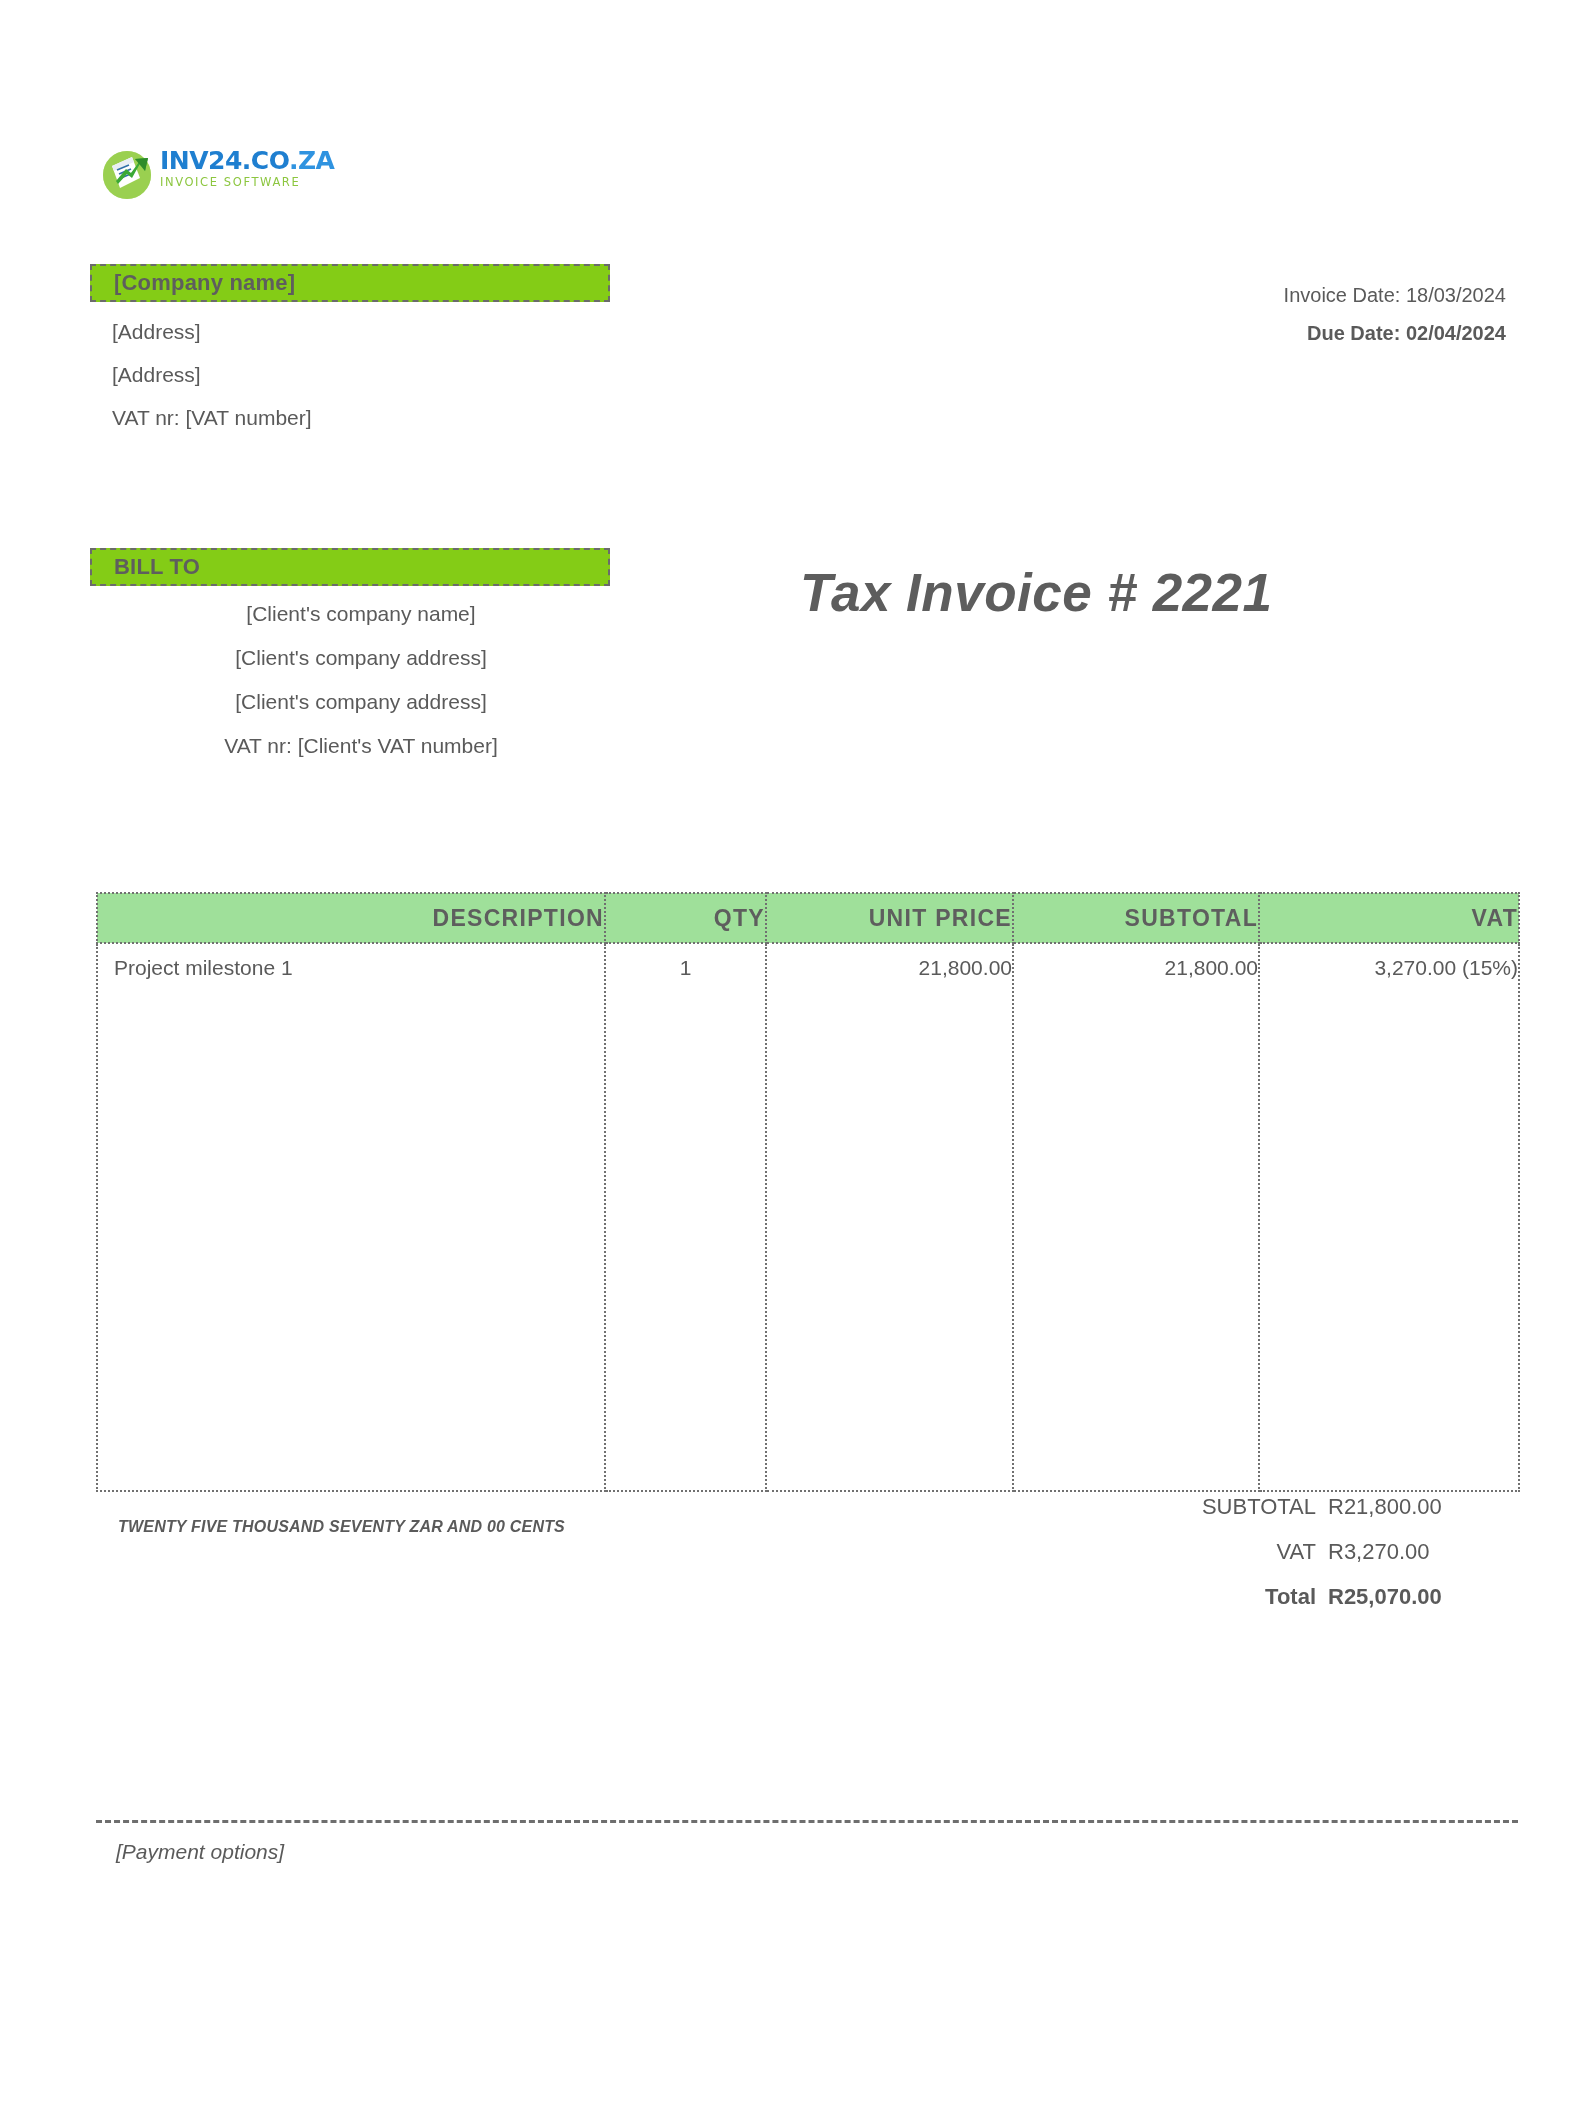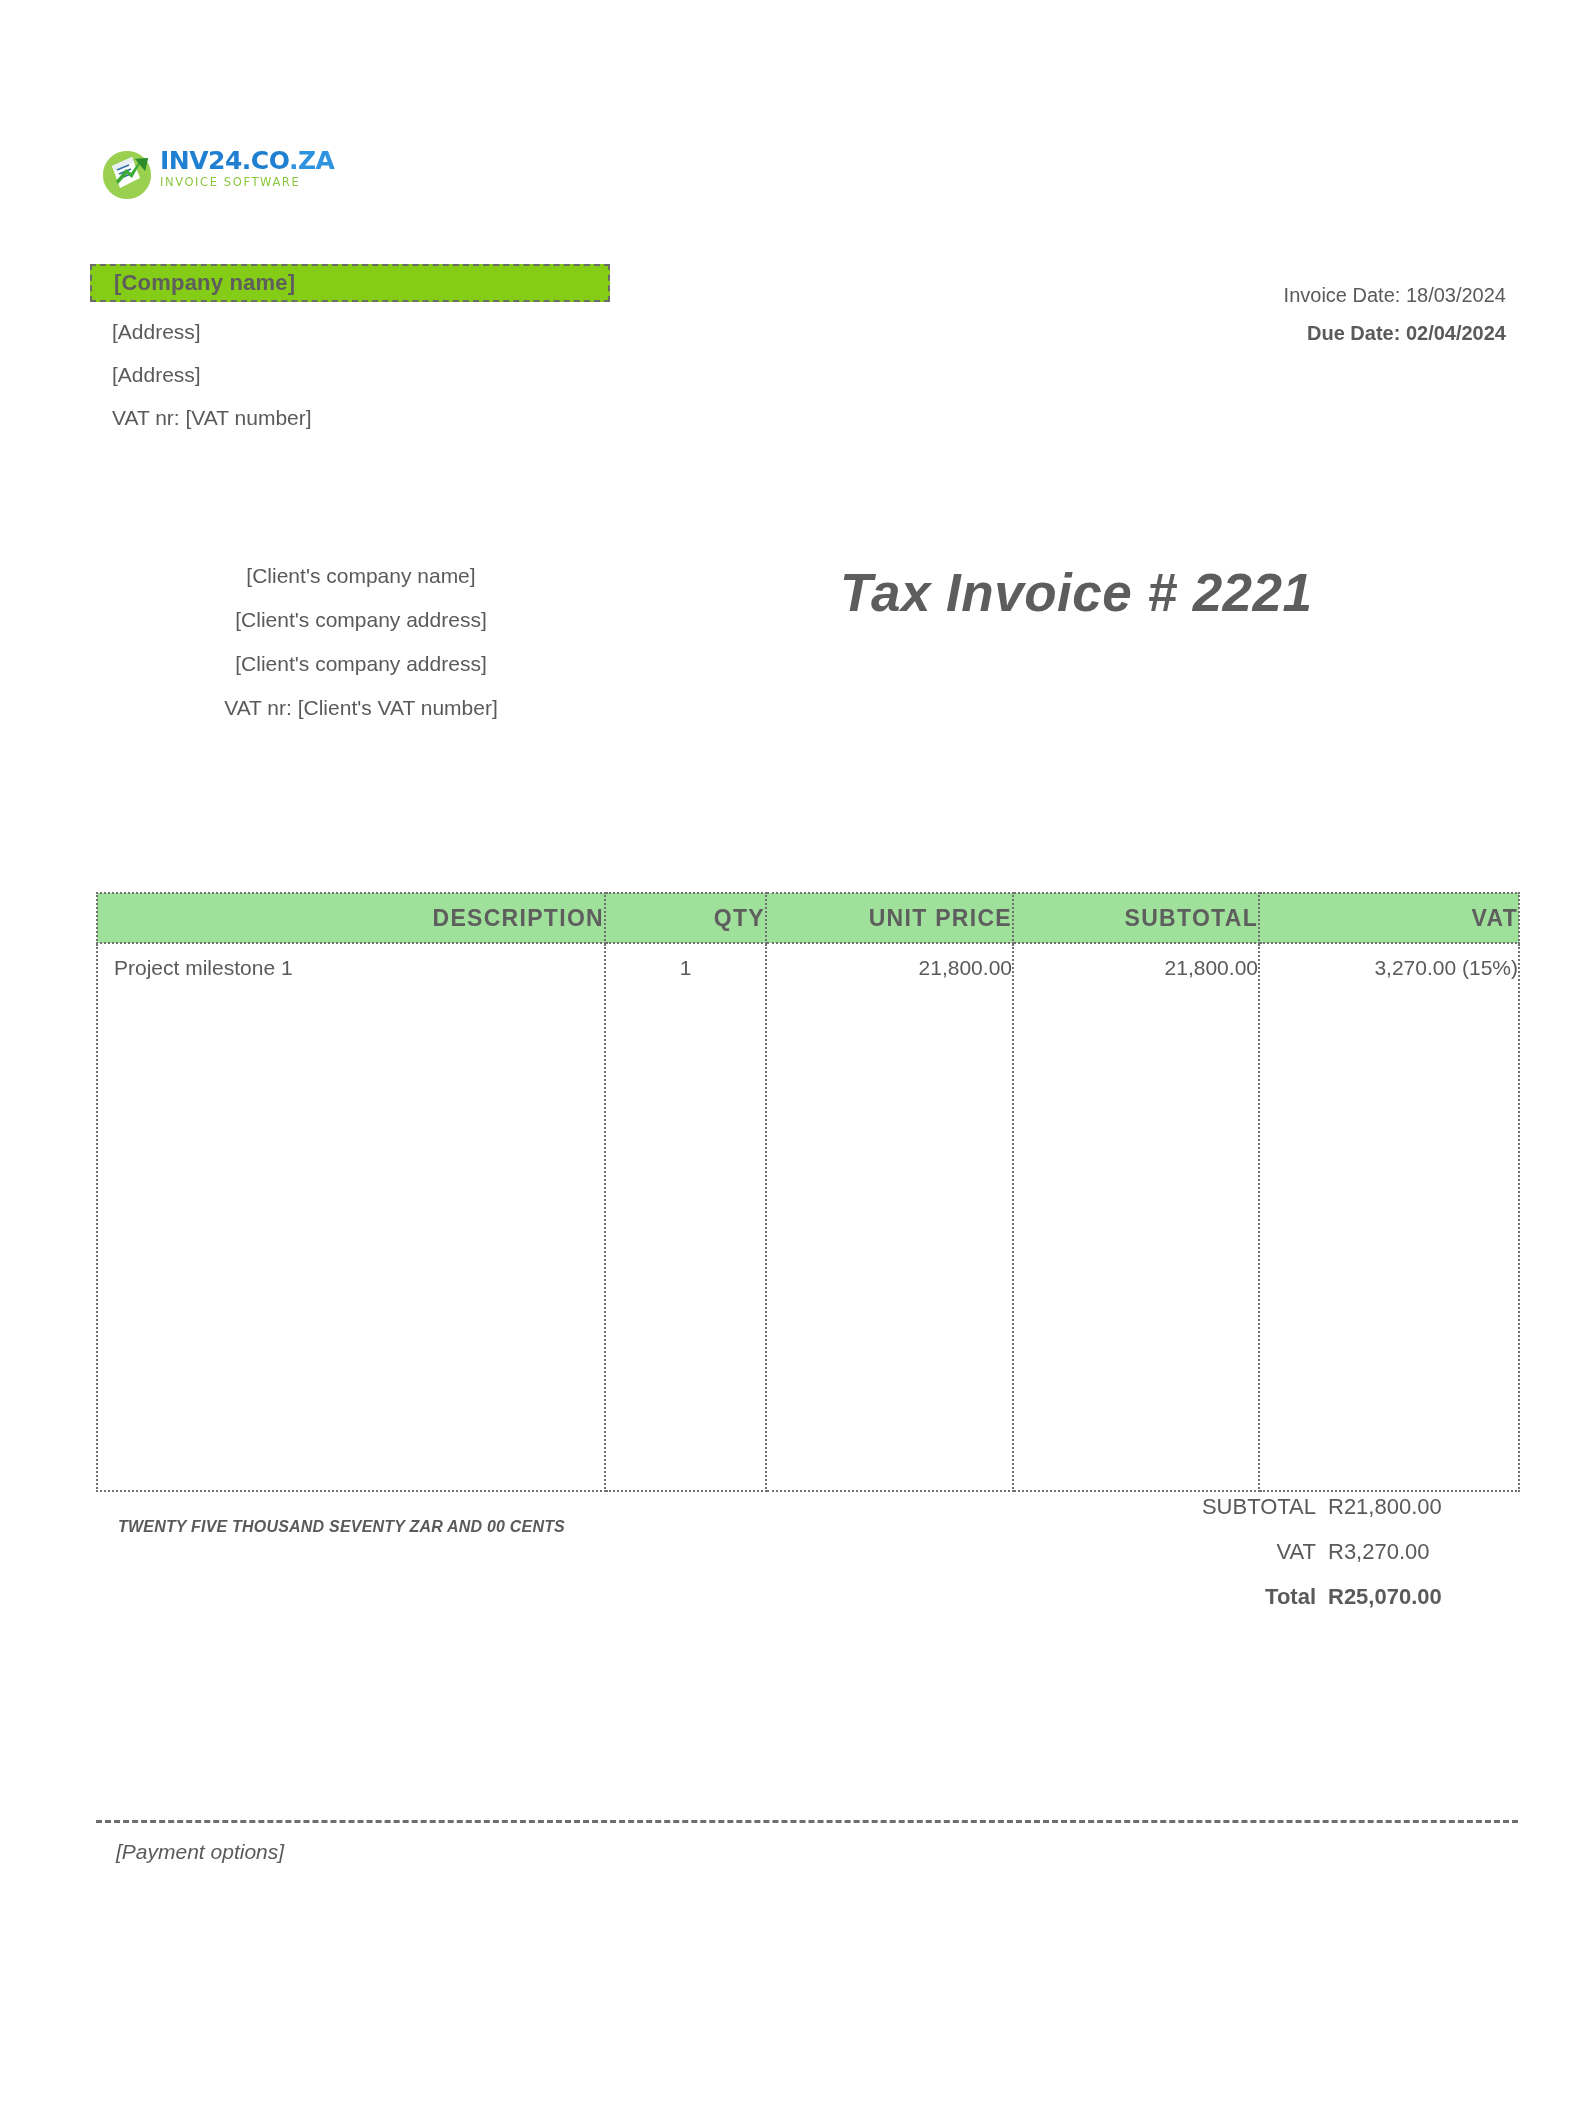--- a/index.html
+++ b/index.html
@@ -128,21 +128,21 @@
   .billto-lines .txt {
     font-size: 21px;
     line-height: 44px;
     white-space: normal;
   }
   .billto-lines .wrap2 { line-height: 44px; }
 
   
   .invoice-title {
     position: absolute;
-    left: 840px;
+    left: 800px;
     top: 562px;
     font-family: "Liberation Sans", sans-serif;
     font-weight: bold;
     font-style: italic;
     font-size: 53px;
     color: #5d5d5d;
     letter-spacing: 0.5px;
     white-space: nowrap;
   }
 
@@ -278,20 +278,21 @@
       <div class="txt">VAT nr: [VAT number]</div>
     </div>
   </div>
 
   <div class="dates">
     <div class="d-line">Invoice Date: 18/03/2024</div>
     <div class="d-line bold">Due Date: 02/04/2024</div>
   </div>
 
   <div class="billto-block">
+    <div class="hl-bar">BILL TO</div>
     <div class="billto-lines">
       <div class="txt">[Client's company name]</div>
       <div class="txt">[Client's company address]</div>
       <div class="txt">[Client's company address]</div>
       <div class="txt">VAT nr: [Client's VAT number]</div>
     </div>
   </div>
 
   <div class="invoice-title">Tax Invoice # 2221</div>
 

